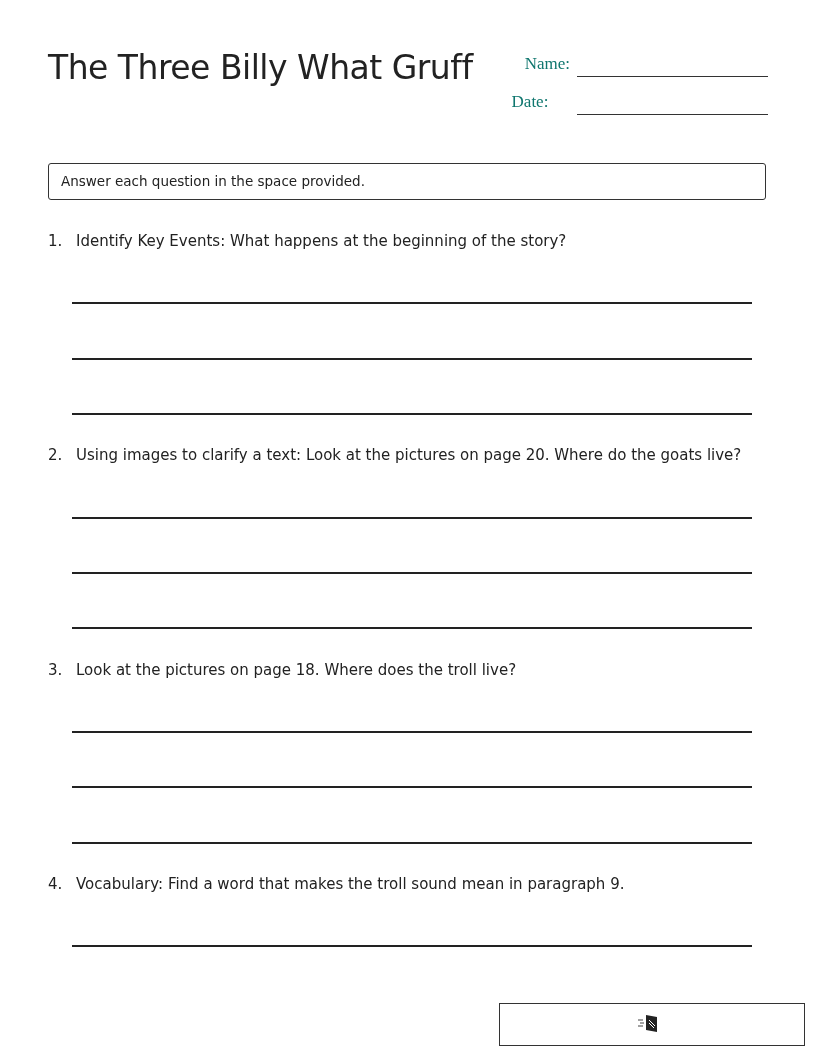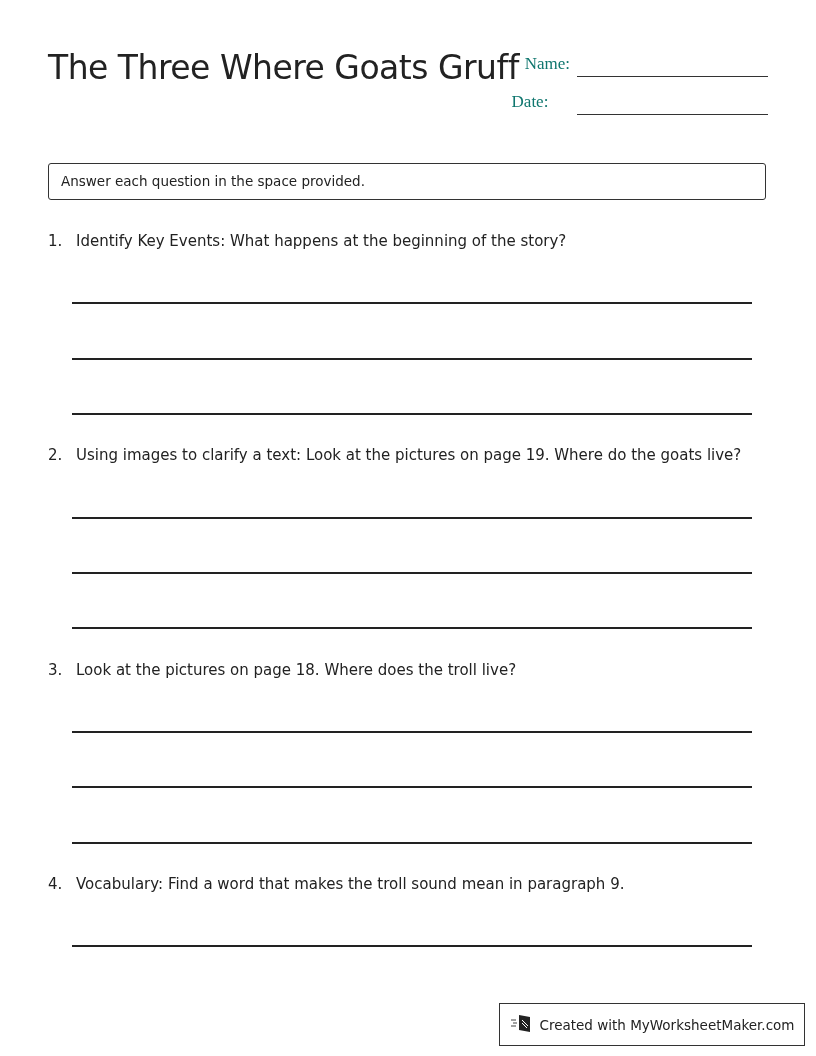--- a/index.html
+++ b/index.html
@@ -10,40 +10,40 @@
   .instructions { position:absolute; left:48px; top:163px; width:718px; height:37px; border:1.2px solid #333; border-radius:3px; box-sizing:border-box; font-size:13.5px; padding:9px 12px; color:#222; }
   .question { position:absolute; left:48px; font-size:15px; color:#222; }
   .qnum { display:inline-block; width:28px; }
   .aline { position:absolute; left:72px; width:680px; border-bottom:2px solid #222; height:0; }
   .badge { position:absolute; left:499px; top:1003px; width:306px; height:43px; border:1.2px solid #333; box-sizing:border-box; display:flex; align-items:center; justify-content:center; font-size:13.5px; color:#222; }
   .badge svg { margin-right:6px; }
 </style>
 </head>
 <body>
 
-<div class="title">The Three Where Goats Gruff</div>
+<div class="title">The Three Billy What Gruff</div>
 
 <div class="field-label" style="left:490px; top:54px;">Name:</div>
 <div class="field-line" style="top:76px;"></div>
 <div class="field-label" style="left:490px; top:92px;text-align:center;">Date:</div>
 <div class="field-line" style="top:114px;"></div>
 
 <div class="instructions">
   <span>Answer each question in the space provided.</span>
 </div>
 
 <div class="question" style="top:232px;">
   <span class="qnum">1.</span><span>Identify Key Events: What happens at the beginning of the story?</span>
 </div>
 <div class="aline" style="top:302px;"></div>
 <div class="aline" style="top:358px;"></div>
 <div class="aline" style="top:413px;"></div>
 
 <div class="question" style="top:446px;">
-  <span class="qnum">2.</span><span>Using images to clarify a text: Look at the pictures on page 19. Where do the goats live?</span>
+  <span class="qnum">2.</span><span>Using images to clarify a text: Look at the pictures on page 20. Where do the goats live?</span>
 </div>
 <div class="aline" style="top:517px;"></div>
 <div class="aline" style="top:572px;"></div>
 <div class="aline" style="top:627px;"></div>
 
 <div class="question" style="top:661px;">
   <span class="qnum">3.</span><span>Look at the pictures on page 18. Where does the troll live?</span>
 </div>
 <div class="aline" style="top:731px;"></div>
 <div class="aline" style="top:786px;"></div>
@@ -58,14 +58,13 @@
   <span>
     <svg width="24" height="20" viewBox="0 0 24 20">
       <line x1="1" y1="7" x2="6" y2="7" stroke="#444" stroke-width="1"></line>
       <line x1="3" y1="10" x2="7" y2="10" stroke="#444" stroke-width="1"></line>
       <line x1="1" y1="13" x2="6" y2="13" stroke="#444" stroke-width="1"></line>
       <polygon points="9,2 20,4 20,19 9,17" fill="#222"></polygon>
       <line x1="12" y1="7" x2="18" y2="13" stroke="#fff" stroke-width="1"></line>
       <line x1="12" y1="10" x2="17" y2="15" stroke="#fff" stroke-width="1"></line>
     </svg>
   </span>
-  <span>Created with MyWorksheetMaker.com</span>
 </div>
 
 </body></html>

